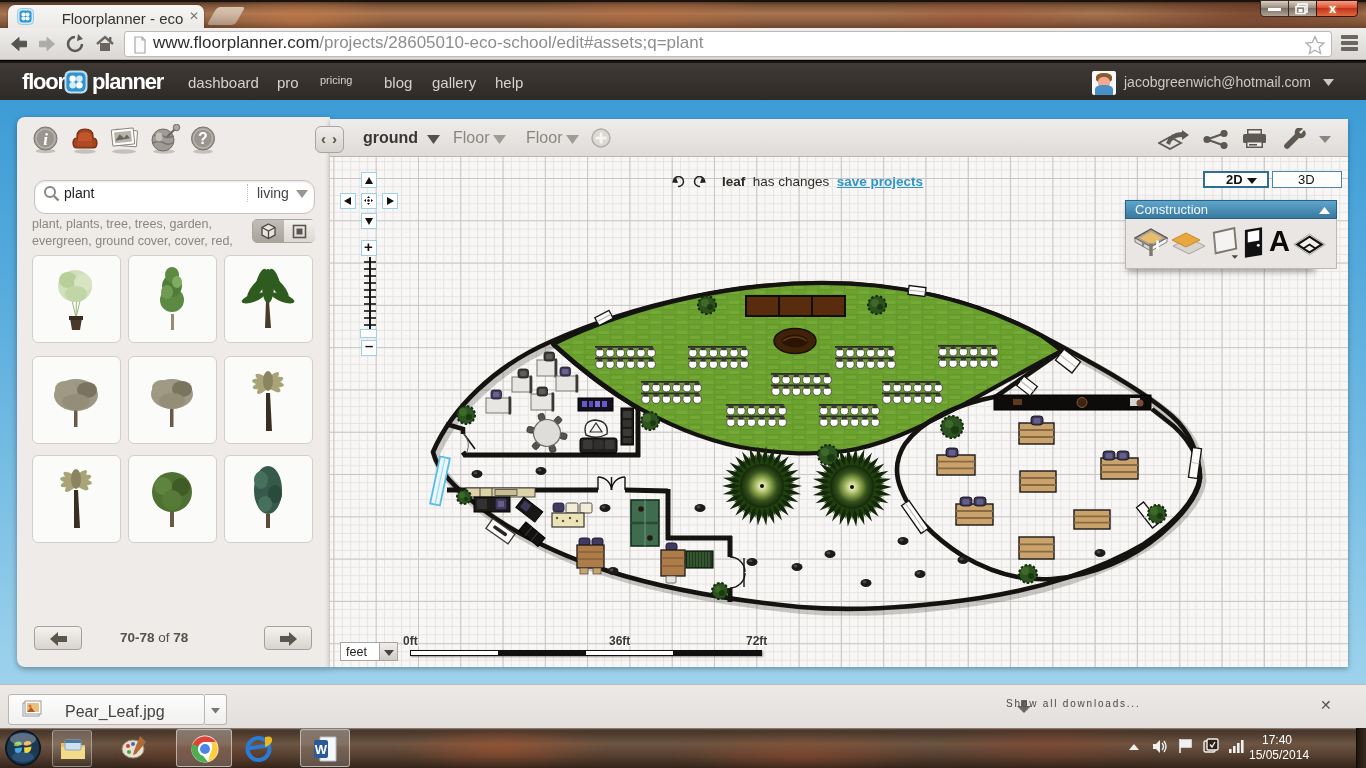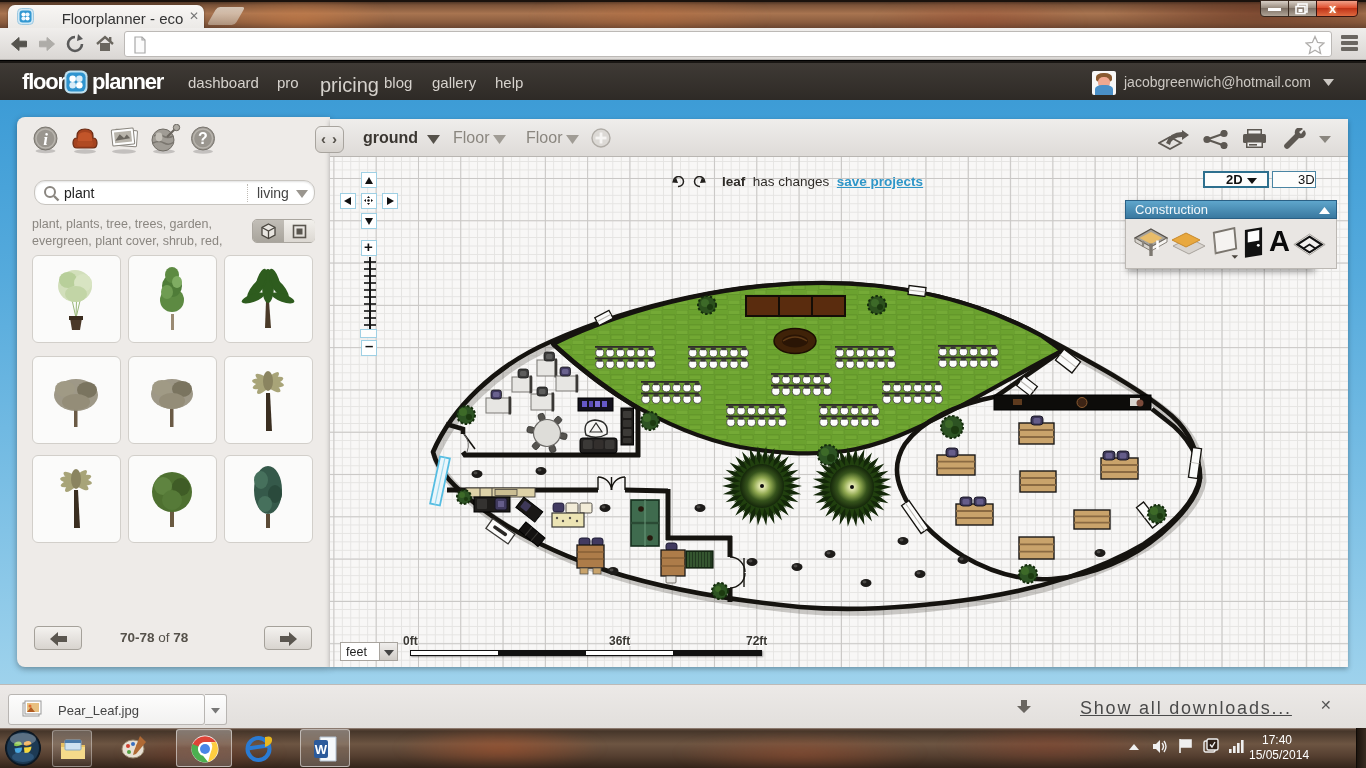--- a/index.html
+++ b/index.html
@@ -66,20 +66,21 @@
       <path d="M3 11 L11 4 L19 11" fill="none" stroke="#6a665f" stroke-width="2.4"></path>
       <path d="M6 10 L6 18 L16 18 L16 10" fill="#6a665f"></path>
       <rect x="15" y="4" width="2.4" height="4" fill="#6a665f"></rect>
     </svg>
 
   <div class="abs" style="left:124px;top:3px;width:1208px;height:26px;background:#fff;border:1px solid #bcb9b6;border-radius:3px;">
     <svg class="abs" style="left:7px;top:4px;" width="16" height="18" viewBox="0 0 16 18">
         <path d="M3 1 L10 1 L13 4 L13 17 L3 17 Z" fill="#fbfbfb" stroke="#a8a8a8" stroke-width="1.2"></path>
         <path d="M10 1 L10 4 L13 4" fill="none" stroke="#a8a8a8" stroke-width="1.2"></path>
       </svg>
+    <span class="abs" style="left:28px;top:1px;font-size:17px;color:#2e2e2e;">www.floorplanner.com<span style="color:#8e8e8e;">/projects/28605010-eco-school/edit#assets;q=plant</span></span>
 
     <svg class="abs" style="left:1180px;top:3px;" width="20" height="20" viewBox="0 0 20 20">
         <path d="M10 1.5 L12.6 7.4 L19 8 L14.2 12.2 L15.6 18.5 L10 15.2 L4.4 18.5 L5.8 12.2 L1 8 L7.4 7.4 Z" fill="#fdfdfd" stroke="#b0aeac" stroke-width="1.3"></path>
       </svg>
   </div>
 
   <div class="abs" style="left:1341px;top:7px;width:17px;height:4px;background:#6a6661;border-radius:1px;"></div>
   <div class="abs" style="left:1341px;top:13px;width:17px;height:4px;background:#6a6661;border-radius:1px;"></div>
   <div class="abs" style="left:1341px;top:19px;width:17px;height:4px;background:#6a6661;border-radius:1px;"></div>
 </div>
@@ -92,21 +93,21 @@
     <rect x="2.5" y="2.5" width="20" height="20" rx="5" fill="#2f94cf"></rect>
     <circle cx="9" cy="9" r="3.4" fill="#fff"></circle>
       <circle cx="16" cy="9" r="3.4" fill="#d8ecf8"></circle>
     <circle cx="9" cy="16" r="3.4" fill="#d8ecf8"></circle>
       <circle cx="16" cy="16" r="3.4" fill="#fff"></circle>
   </svg>
   <span class="abs" style="left:92px;top:6px;font-size:22px;font-weight:bold;color:#fff;letter-spacing:-1.2px;">planner</span>
 
   <span class="abs" style="left:188px;top:11px;font-size:15px;color:#d6d2cd;">dashboard</span>
   <span class="abs" style="left:277px;top:11px;font-size:15px;color:#d6d2cd;">pro</span>
-  <span class="abs" style="left:320px;top:11px;font-size:20px;color:#d6d2cd;">pricing</span>
+  <span class="abs" style="left:320px;top:11px;font-size:11px;color:#d6d2cd;">pricing</span>
   <span class="abs" style="left:384px;top:11px;font-size:15px;color:#d6d2cd;">blog</span>
   <span class="abs" style="left:432px;top:11px;font-size:15px;color:#d6d2cd;">gallery</span>
   <span class="abs" style="left:495px;top:11px;font-size:15px;color:#d6d2cd;">help</span>
 
   <div class="abs" style="left:1092px;top:8px;width:24px;height:24px;background:#f7f7f7;border-radius:2px;overflow:hidden;">
     <div class="abs" style="left:4px;top:2px;width:16px;height:9px;background:#8a5a30;border-radius:45% 45% 30% 30%;"></div>
     <div class="abs" style="left:6px;top:6px;width:12px;height:11px;background:#f0a890;border-radius:45%;"></div>
     <div class="abs" style="left:3px;top:14px;width:18px;height:10px;background:#4a90c8;border-radius:40% 40% 0 0;"></div>
   </div>
   <span class="abs" style="left:1124px;top:11px;font-size:14px;color:#ccc8c3;">jacobgreenwich@hotmail.com</span>
@@ -150,34 +151,34 @@
       <circle cx="26.5" cy="3.5" r="3.2" fill="#b0aca4" stroke="#6a665f"></circle>
     </svg>
 
   <svg class="abs" style="left:172px;top:9px;" width="28" height="28" viewBox="0 0 28 28">
       <ellipse cx="14" cy="25.5" rx="10" ry="2.2" fill="rgba(0,0,0,.18)"></ellipse>
       <circle cx="14" cy="12.5" r="11.5" fill="#9a968f" stroke="#7a766f"></circle>
       <circle cx="14" cy="12.5" r="9.5" fill="none" stroke="#b8b4ad" stroke-width="1.4"></circle>
       <text x="14" y="18" text-anchor="middle" font-size="16" font-weight="bold" fill="#fff" font-family="Liberation Sans">?</text>
     </svg>
 
-  <div class="abs" style="left:17px;top:63px;width:281px;height:25px;background:#fff;border:1px solid #c8c5c0;border-radius:11px;box-shadow:inset 0 1px 2px rgba(0,0,0,.12);">
+  <div class="abs" style="left:17px;top:63px;width:281px;height:34px;background:#fff;border:1px solid #c8c5c0;border-radius:11px;box-shadow:inset 0 1px 2px rgba(0,0,0,.12);">
     <svg class="abs" style="left:8px;top:4px;" width="17" height="17" viewBox="0 0 17 17">
         <circle cx="7" cy="7" r="5" fill="none" stroke="#8a8680" stroke-width="2"></circle>
         <line x1="11" y1="11" x2="15.5" y2="15.5" stroke="#8a8680" stroke-width="2.4"></line>
       </svg>
     <span class="abs" style="left:29px;top:4px;font-size:14px;color:#222;">plant</span>
     <div class="abs" style="left:212px;top:3px;width:1px;height:18px;border-left:1px dotted #c0bcb6;"></div>
     <span class="abs" style="left:222px;top:4px;font-size:14px;color:#444;">living</span>
     <svg class="abs" style="left:261px;top:9px;" width="12" height="9" viewBox="0 0 12 9">
         <path d="M0 0 L12 0 L6 8 Z" fill="#9a968f"></path>
       </svg>
   </div>
 
-  <div class="abs" style="left:15px;top:99px;width:215px;font-size:12.5px;line-height:16.5px;color:#8a8680;">plant, plants, tree, trees, garden, evergreen, plant cover, shrub, red,</div>
+  <div class="abs" style="left:15px;top:99px;width:215px;font-size:12.5px;line-height:16.5px;color:#8a8680;">plant, plants, tree, trees, garden, evergreen, ground cover, cover, red,</div>
 
   <div class="abs" style="left:235px;top:102px;width:63px;height:24px;border:1px solid #aaa69f;border-radius:5px;background:#dedbd6;">
     <div class="abs" style="left:0;top:0;width:31px;height:22px;background:linear-gradient(180deg,#c2beb7,#a8a49c);border-radius:4px 0 0 4px;">
       <svg class="abs" style="left:7px;top:3px;" width="17" height="17" viewBox="0 0 17 17">
           <path d="M8.5 1 L15 4.5 L15 12 L8.5 15.5 L2 12 L2 4.5 Z" fill="#e8e5e0" stroke="#4a463f" stroke-width="1.3"></path>
           <path d="M2 4.5 L8.5 8 L15 4.5 M8.5 8 L8.5 15.5" fill="none" stroke="#4a463f" stroke-width="1.3"></path>
         </svg>
     </div>
     <div class="abs" style="left:31px;top:0;width:31px;height:22px;background:linear-gradient(180deg,#f2f0ec,#dcd8d2);border-radius:0 4px 4px 0;">
       <svg class="abs" style="left:8px;top:4px;" width="15" height="15" viewBox="0 0 15 15">
@@ -1114,21 +1115,21 @@
 
   <span class="abs" style="left:392px;top:55px;font-size:13.5px;color:#2e2b27;"><b>leaf</b>&nbsp; has changes &nbsp;<a style="color:#2e96c8;font-weight:bold;text-decoration:underline;">save projects</a></span>
 
   <div class="abs" style="left:873px;top:52px;width:66px;height:17px;background:#fdfdfc;border:2px solid #2e708e;text-align:right;">
     <span class="abs" style="left:21px;top:-1px;font-size:13px;font-weight:bold;color:#111;">2D</span>
     <svg class="abs" style="left:42px;top:5px;" width="10" height="7" viewBox="0 0 10 7">
         <path d="M0 0 L10 0 L5 6 Z" fill="#111"></path>
       </svg>
   </div>
 
-  <div class="abs" style="left:942px;top:52px;width:44px;height:17px;background:#fdfdfc;border:1px solid #4a85a3;">
+  <div class="abs" style="left:942px;top:52px;width:70px;height:17px;background:#fdfdfc;border:1px solid #4a85a3;">
     <span class="abs" style="left:25px;top:0px;font-size:13px;color:#111;">3D</span>
   </div>
 
   <div class="abs" style="left:795px;top:81px;width:188px;height:69px;box-shadow:2px 3px 6px rgba(0,0,0,.35);">
     <div class="abs" style="left:0;top:0;width:212px;height:19px;background:linear-gradient(180deg,#5fa6cc,#39789f);border:1px solid #2a6085;">
       <span class="abs" style="left:9px;top:1px;font-size:13px;color:#f2f8fb;">Construction</span>
       <svg class="abs" style="left:193px;top:6px;" width="11" height="8" viewBox="0 0 11 8">
           <path d="M0 7 L11 7 L5.5 0 Z" fill="#fff"></path>
         </svg>
     </div>
@@ -1252,32 +1253,32 @@
 <div class="abs" id="downloadbar" style="left:0;top:684px;width:1366px;height:44px;background:linear-gradient(180deg,#ece9e7,#e2dfdc);border-top:1px solid #bdbab7;">
 
   <div class="abs" style="left:8px;top:9px;width:197px;height:31px;background:linear-gradient(180deg,#fdfdfd,#f2f1f0);border:1px solid #b8b5b2;border-radius:3px;">
     <svg class="abs" style="left:12px;top:4px;" width="22" height="22" viewBox="0 0 22 22">
         <rect x="2" y="4" width="16" height="13" fill="#fff" stroke="#999"></rect>
         <rect x="4" y="2" width="16" height="13" fill="#fff" stroke="#999"></rect>
         <rect x="6" y="4" width="12" height="9" fill="#e8c080"></rect>
         <circle cx="9" cy="7" r="1.5" fill="#e06a30"></circle>
         <path d="M6 13 L10 8 L14 13 Z" fill="#b05a20"></path>
       </svg>
-    <span class="abs" style="left:49px;top:8px;font-size:13px;color:#444;">Pear_Leaf.jpg</span>
+    <span class="abs" style="left:56px;top:8px;font-size:16px;color:#444;">Pear_Leaf.jpg</span>
   </div>
   <div class="abs" style="left:205px;top:9px;width:22px;height:31px;background:linear-gradient(180deg,#fdfdfd,#f0efee);border:1px solid #b8b5b2;border-left:none;border-radius:0 3px 3px 0;">
     <svg class="abs" style="left:6px;top:13px;" width="9" height="6" viewBox="0 0 9 6">
         <path d="M0 0 L9 0 L4.5 5.5 Z" fill="#777"></path>
       </svg>
   </div>
 
   <svg class="abs" style="left:1016px;top:14px;" width="16" height="16" viewBox="0 0 16 16">
       <path d="M5 1 L11 1 L11 7 L15 7 L8 14 L1 7 L5 7 Z" fill="#6a6661"></path>
     </svg>
-  <span class="abs" style="left:1080px;top:13px;font-size:18px;letter-spacing:1.8px;color:#4a4a4a;text-decoration:underline;">Show all downloads...</span>
+  <span class="abs" style="left:1006px;top:13px;font-size:10px;letter-spacing:1.8px;color:#4a4a4a;">Show all downloads...</span>
   <span class="abs" style="left:1320px;top:12px;font-size:14px;color:#555;">✕</span>
 </div>
 
 <div class="abs" id="taskbar" style="left:0;top:728px;width:1366px;height:40px;background:linear-gradient(180deg,#6a5242 0%,#46362a 8%,#6d5542 40%,#553f30 70%,#33241a 100%);overflow:hidden;">
   <div class="abs" style="left:0;top:0;width:1366px;height:40px;background:
     radial-gradient(150px 30px at 500px 20px, rgba(190,85,40,.5), transparent 70%),
     radial-gradient(180px 30px at 800px 25px, rgba(170,80,45,.45), transparent 70%),
     radial-gradient(160px 30px at 1050px 18px, rgba(150,60,35,.4), transparent 70%),
     radial-gradient(120px 30px at 200px 25px, rgba(120,50,30,.4), transparent 70%);filter:blur(5px);"></div>
   <div class="abs" style="left:0;top:0;width:1366px;height:1px;background:rgba(255,255,255,.25);"></div>

